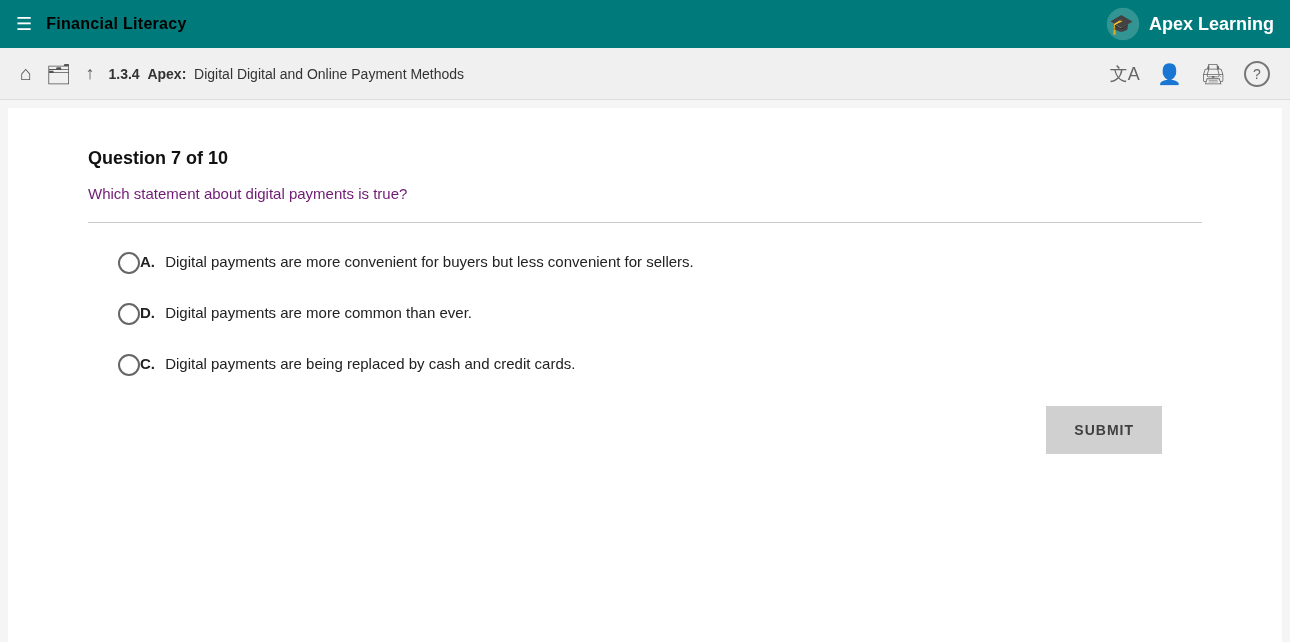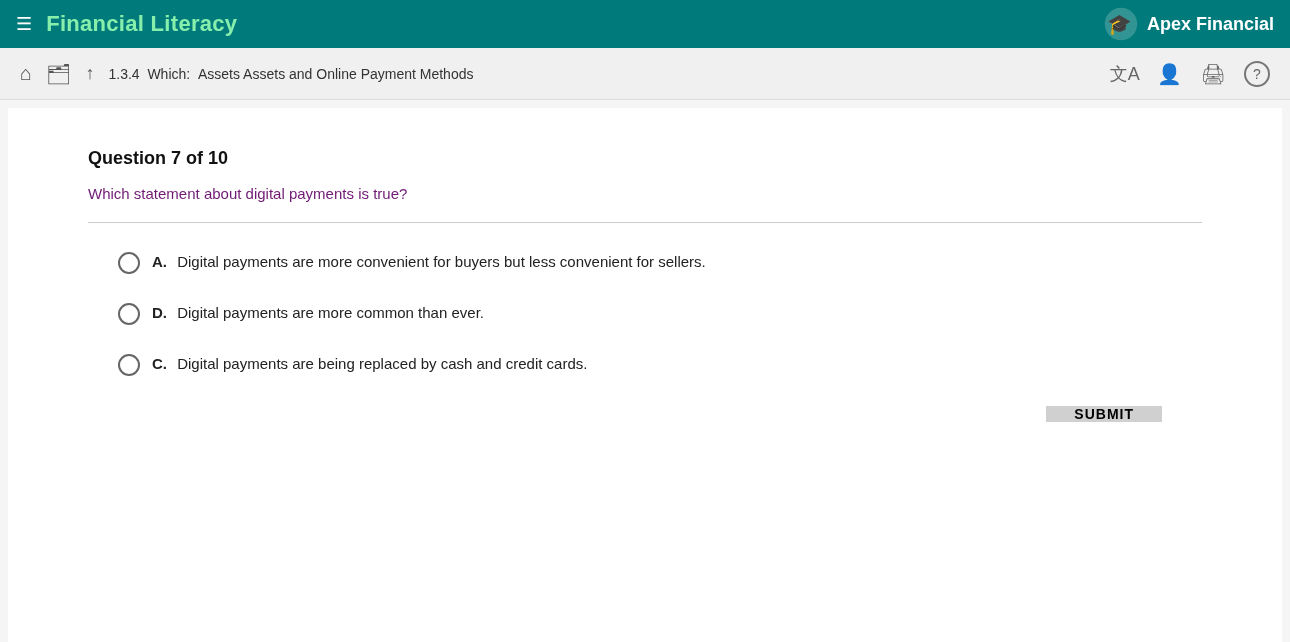--- a/index.html
+++ b/index.html
@@ -18,22 +18,22 @@
       display: flex;
       align-items: center;
       gap: 14px;
     }
     .hamburger-icon {
       color: white;
       font-size: 18px;
       cursor: pointer;
     }
     .nav-title {
-      color: #86efac;
-      font-size: 22px;
+      color: #000000;
+      font-size: 16px;
       font-weight: bold;
       letter-spacing: 0.3px;
     }
     .apex-logo {
       display: flex;
       align-items: center;
       gap: 8px;
       color: white;
       font-size: 18px;
       font-weight: bold;
@@ -65,21 +65,21 @@
     }
     .breadcrumb-sep {
       color: #555;
       font-size: 18px;
     }
     .breadcrumb-text {
       font-size: 14px;
       color: #333;
     }
     .breadcrumb-text strong {
-      font-weight: normal;
+      font-weight: bold;
       text-align: center;
     }
     .secondary-nav-right {
       display: flex;
       align-items: center;
       gap: 18px;
     }
     .tool-icon {
       color: #666;
       font-size: 20px;
@@ -114,21 +114,20 @@
 
     .options-list {
       list-style: none;
       padding: 0;
       margin: 0 0 30px 30px;
     }
     .option-item {
       display: flex;
       align-items: flex-start;
       margin-bottom: 28px;
-      gap: 12px;
       cursor: pointer;
     }
     .radio-circle {
       width: 22px;
       height: 22px;
       border-radius: 50%;
       border: 2px solid #666;
       flex-shrink: 0;
       margin-top: 1px;
       background: white;
@@ -144,56 +143,56 @@
       margin-right: 6px;
     }
 
     .submit-area {
       display: flex;
       justify-content: flex-end;
       padding-right: 40px;
     }
     .submit-btn {
       background: #d0d0d0;
-      color: #000000;
+      color: #404040;
       border: none;
-      padding: 0 28px;
+      padding: 16px 28px;
       font-size: 14px;
       font-weight: bold;
       letter-spacing: 1px;
       cursor: not-allowed;
       text-transform: uppercase;
     }
   </style>
 </head>
 <body>
 
 <div class="top-nav">
   <div class="top-nav-left">
     <span class="hamburger-icon">☰</span>
     <span class="nav-title">Financial Literacy</span>
   </div>
   <div class="apex-logo">
     <svg class="apex-logo-icon" viewBox="0 0 40 40" fill="none" xmlns="http://www.w3.org/2000/svg">
       <circle cx="20" cy="20" r="18" fill="white" opacity="0.2"></circle>
       <text x="5" y="28" font-size="22" fill="white" font-weight="bold">🎓</text>
     </svg>
-    <span>Apex Financial</span>
+    <span>Apex Learning</span>
   </div>
 </div>
 
 <div class="secondary-nav">
   <div class="secondary-nav-left">
     <span class="nav-icon">⌂</span>
     <span class="nav-icon">🗂</span>
     <span class="breadcrumb-sep">↑</span>
     <span class="breadcrumb-text">
       <strong>1.3.4</strong>
-      &nbsp;<strong>Which:</strong>
-      &nbsp;<span>Assets Assets and Online Payment Methods</span>
+      &nbsp;<strong>Apex:</strong>
+      &nbsp;<span>Digital Digital and Online Payment Methods</span>
     </span>
   </div>
   <div class="secondary-nav-right">
     <span class="tool-icon" style="font-size:18px;">文A</span>
     <span class="tool-icon" style="font-size:20px;">👤</span>
     <span class="tool-icon" style="font-size:20px;">🖨</span>
     <span class="tool-icon" style="font-size:20px; border: 2px solid #777; border-radius:50%; width:26px; height:26px; display:inline-flex; align-items:center; justify-content:center; font-size:14px; color:#666;">?</span>
   </div>
 </div>
 

